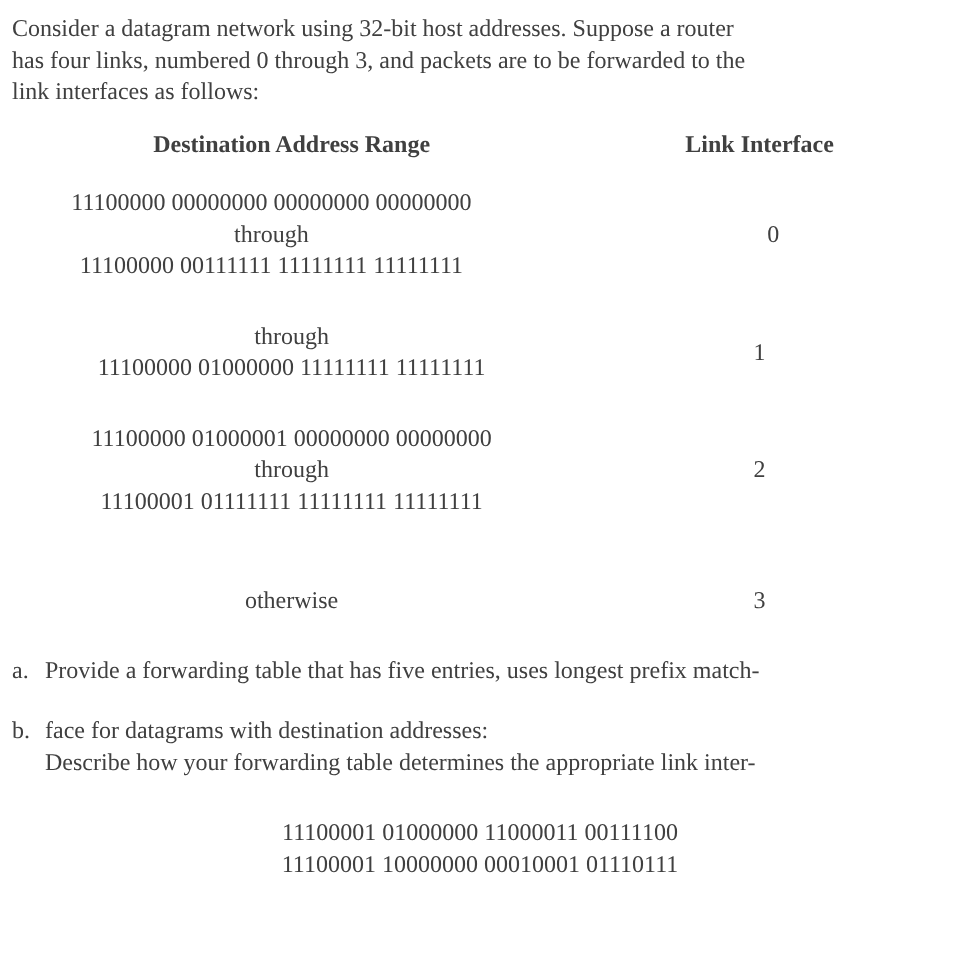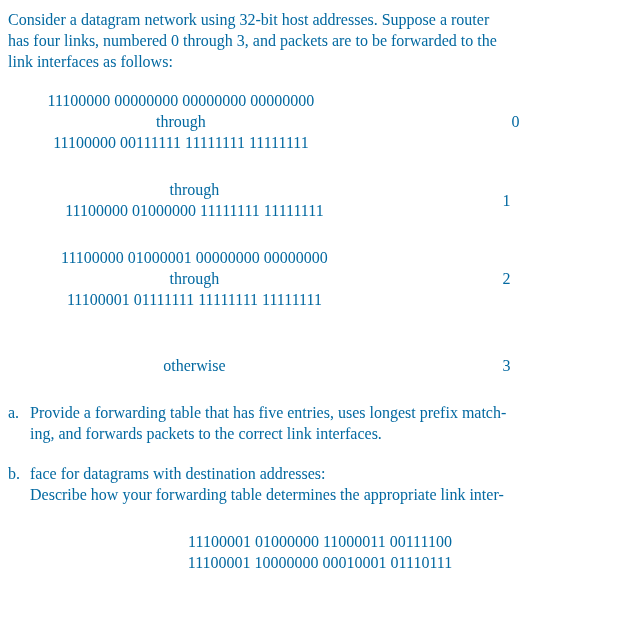--- a/index.html
+++ b/index.html
@@ -11,21 +11,21 @@
     overflow: hidden;
   }
   .page {
     box-sizing: border-box;
     width: 640px;
     height: 640px;
     padding: 9px 8px 0 8px;
     font-family: "Liberation Serif", serif;
     font-size: 16px;
     line-height: 21px;
-    color: #0369a1;
+    color: #404040;
   }
   .line { display: block; }
 
   
   .intro { margin: 0; }
 
   
   .rtable { margin-top: 14px; }
   .thead, .trow { display: flex; align-items: center; }
   .col1 { width: 374px; text-align: center; }
@@ -61,20 +61,24 @@
 <div class="page">
 
   <p class="intro">
     <span class="line">Consider a datagram network using 32-bit host addresses. Suppose a router</span>
     <span class="line">has four links, numbered 0 through 3, and packets are to be forwarded to the</span>
     <span class="line">link interfaces as follows:</span>
   </p>
 
   <div class="rtable">
 
+    <div class="thead">
+      <div class="col1">Destination Address Range</div>
+      <div class="col2">Link Interface</div>
+    </div>
 
     <div class="trow first">
       <div class="col1">
         <span class="line">11100000 00000000 00000000 00000000</span>
         <span class="line">through</span>
         <span class="line">11100000 00111111 11111111 11111111</span>
       </div>
       <div class="col2">0</div>
     </div>
 
@@ -99,21 +103,20 @@
       <div class="col1">otherwise</div>
       <div class="col2">3</div>
     </div>
 
   </div>
 
   <div class="qitem first">
     <span class="qmarker">a.</span>
     <span class="qtext">
       <span class="line">Provide a forwarding table that has five entries, uses longest prefix match-</span>
-      <span class="line">ing, and forwards packets to the correct link interfaces.</span>
     </span>
   </div>
 
   <div class="qitem">
     <span class="qmarker">b.</span>
     <span class="qtext">
       <span class="line">face for datagrams with destination addresses:</span>
       <span class="line">Describe how your forwarding table determines the appropriate link inter-</span>
     </span>
   </div>

